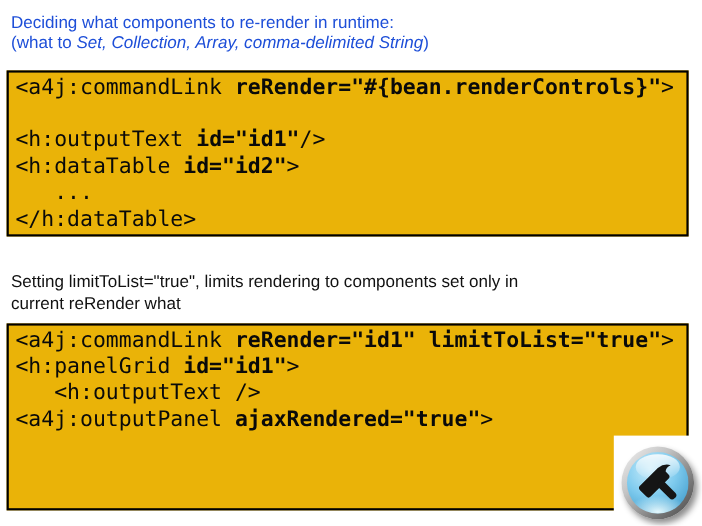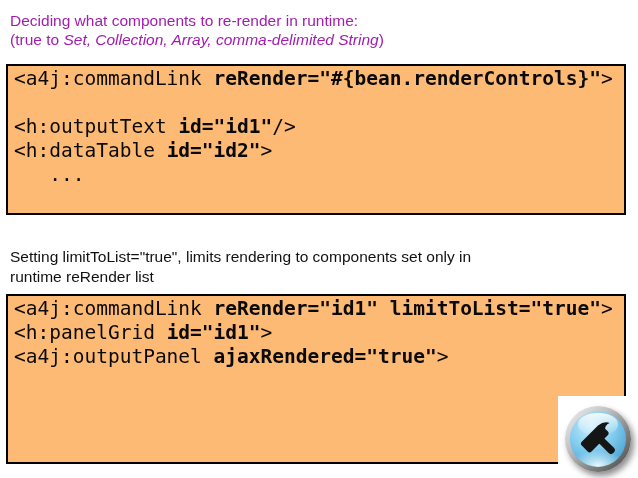--- a/index.html
+++ b/index.html
@@ -6,34 +6,34 @@
   body{
     width:638px;height:478px;overflow:hidden;position:relative;
     background:#ffffff;color:#000;
     font-family:"Liberation Sans", sans-serif;
   }
   .slide{position:absolute;inset:0;}
 
   
   .heading{
     position:absolute;left:10px;top:11px;
-    font-size:15.5px;line-height:19px;color:#a21caf;
+    font-size:15.5px;line-height:19px;color:#1d4ed8;
   }
   .note{
     position:absolute;left:10px;top:247px;
     font-size:15.5px;line-height:19.5px;color:#111;
   }
   .seg-italic{font-style:italic;}
   .seg-bold{font-weight:bold;}
   .seg-regular{font-style:normal;font-weight:normal;}
 
   
   .code{
     position:absolute;left:6px;width:620px;box-sizing:border-box;
-    border:2px solid #000;background:#fdba74;
+    border:2px solid #000;background:#eab308;
     padding:1px 20px 0 6px;
     font-family:"DejaVu Sans Mono", monospace;
     font-size:19.5px;line-height:24px;color:#0a0a0a;
     overflow:hidden;
   }
   .code-1{top:64px;height:151px;}
   .code-2{top:294px;height:170px;}
   .line{white-space:pre;}
   .line:empty::before{content:"\00a0";}
 
@@ -62,39 +62,41 @@
     position:absolute;left:6px;top:6px;
   }
 </style>
 </head>
 <body>
 
 <div class="slide">
 
   <div class="heading">
       <div class="line"><span class="seg-regular">Deciding what components to re-render in runtime:</span></div>
-      <div class="line"><span class="seg-regular">(true to </span><span class="seg-italic">Set, Collection, Array, comma-delimited String</span><span class="seg-regular">)</span></div>
+      <div class="line"><span class="seg-regular">(what to </span><span class="seg-italic">Set, Collection, Array, comma-delimited String</span><span class="seg-regular">)</span></div>
     </div>
 
   <div class="code code-1">
       <div class="line"><span class="seg-regular">&lt;a4j:commandLink </span><span class="seg-bold">reRender="#{bean.renderControls}"</span><span class="seg-regular">&gt;</span></div>
       <div class="line"></div>
       <div class="line"><span class="seg-regular">&lt;h:outputText </span><span class="seg-bold">id="id1"</span><span class="seg-regular">/&gt;</span></div>
       <div class="line"><span class="seg-regular">&lt;h:dataTable </span><span class="seg-bold">id="id2"</span><span class="seg-regular">&gt;</span></div>
       <div class="line"><span class="seg-regular">   ...</span></div>
+      <div class="line"><span class="seg-regular">&lt;/h:dataTable&gt;</span></div>
     </div>
 
   <div class="note">
       <div class="line">Setting limitToList="true", limits rendering to components set only in</div>
-      <div class="line">runtime reRender list</div>
+      <div class="line">current reRender what</div>
     </div>
 
   <div class="code code-2">
       <div class="line"><span class="seg-regular">&lt;a4j:commandLink </span><span class="seg-bold">reRender="id1" limitToList="true"</span><span class="seg-regular">&gt;</span></div>
       <div class="line"><span class="seg-regular">&lt;h:panelGrid </span><span class="seg-bold">id="id1"</span><span class="seg-regular">&gt;</span></div>
+      <div class="line"><span class="seg-regular">   &lt;h:outputText /&gt;</span></div>
       <div class="line"><span class="seg-regular">&lt;a4j:outputPanel </span><span class="seg-bold">ajaxRendered="true"</span><span class="seg-regular">&gt;</span></div>
     </div>
 
   <div class="hammer-badge">
     <div class="ring">
       <div class="orb">
         <div class="orb-gloss"></div>
         <svg class="hammer-svg" width="44" height="44" viewBox="0 0 48 48" aria-hidden="true">
           <g transform="rotate(-45 24 22)" fill="#151515">
             <path d="M5,25 L5,16 Q5,13 8,13 L33,13 Q41,14 44,20 Q39,18 36,21 L36,25 Q36,28 33,28 L8,28 Q5,28 5,25 Z"></path>

